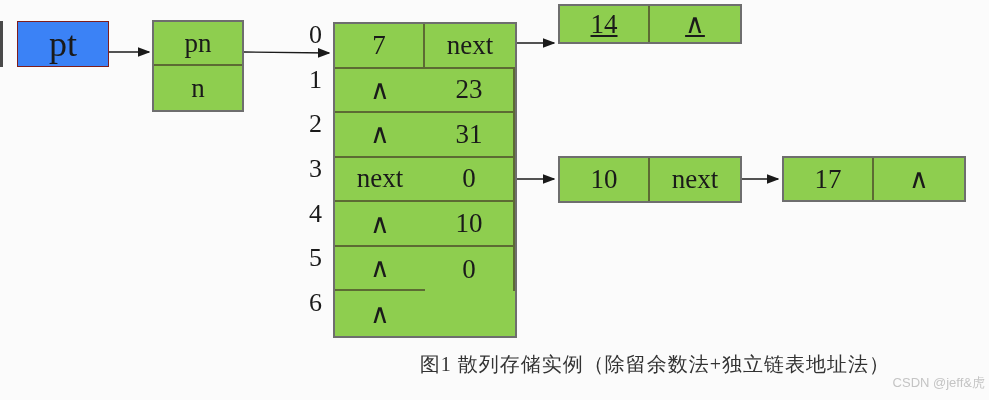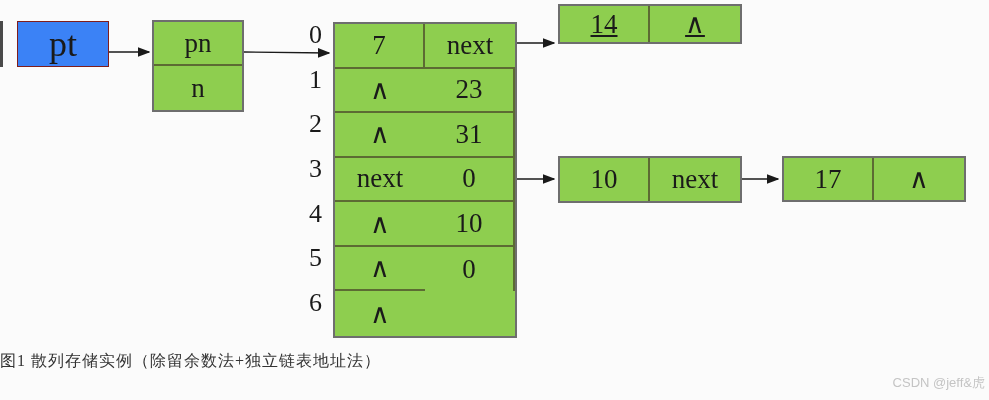--- a/index.html
+++ b/index.html
@@ -78,22 +78,22 @@
   .node { grid-template-columns: 1fr 1fr; }
   .node .cell:first-child { border-right: 2px solid #5c6b33; }
   .node-14 { left: 558px; top: 4px;  width: 184px; height: 40px; text-decoration: underline; }
   .node-10 { left: 558px; top: 156px; width: 184px; height: 47px; }
   .node-17 { left: 782px; top: 156px; width: 184px; height: 46px; }
 
   .caption {
     position: absolute;
     left: 0; top: 351px;
     width: 890px;
-    text-align: left;
-    font-size: 16px;
+    text-align: right;
+    font-size: 20px;
     color: #333;
     letter-spacing: 1px;
   }
   .watermark {
     position: absolute;
     right: 4px; top: 374px;
     font-family: "Liberation Sans", "DejaVu Sans", sans-serif;
     font-size: 13px;
     color: #c4c4c4;
   }

